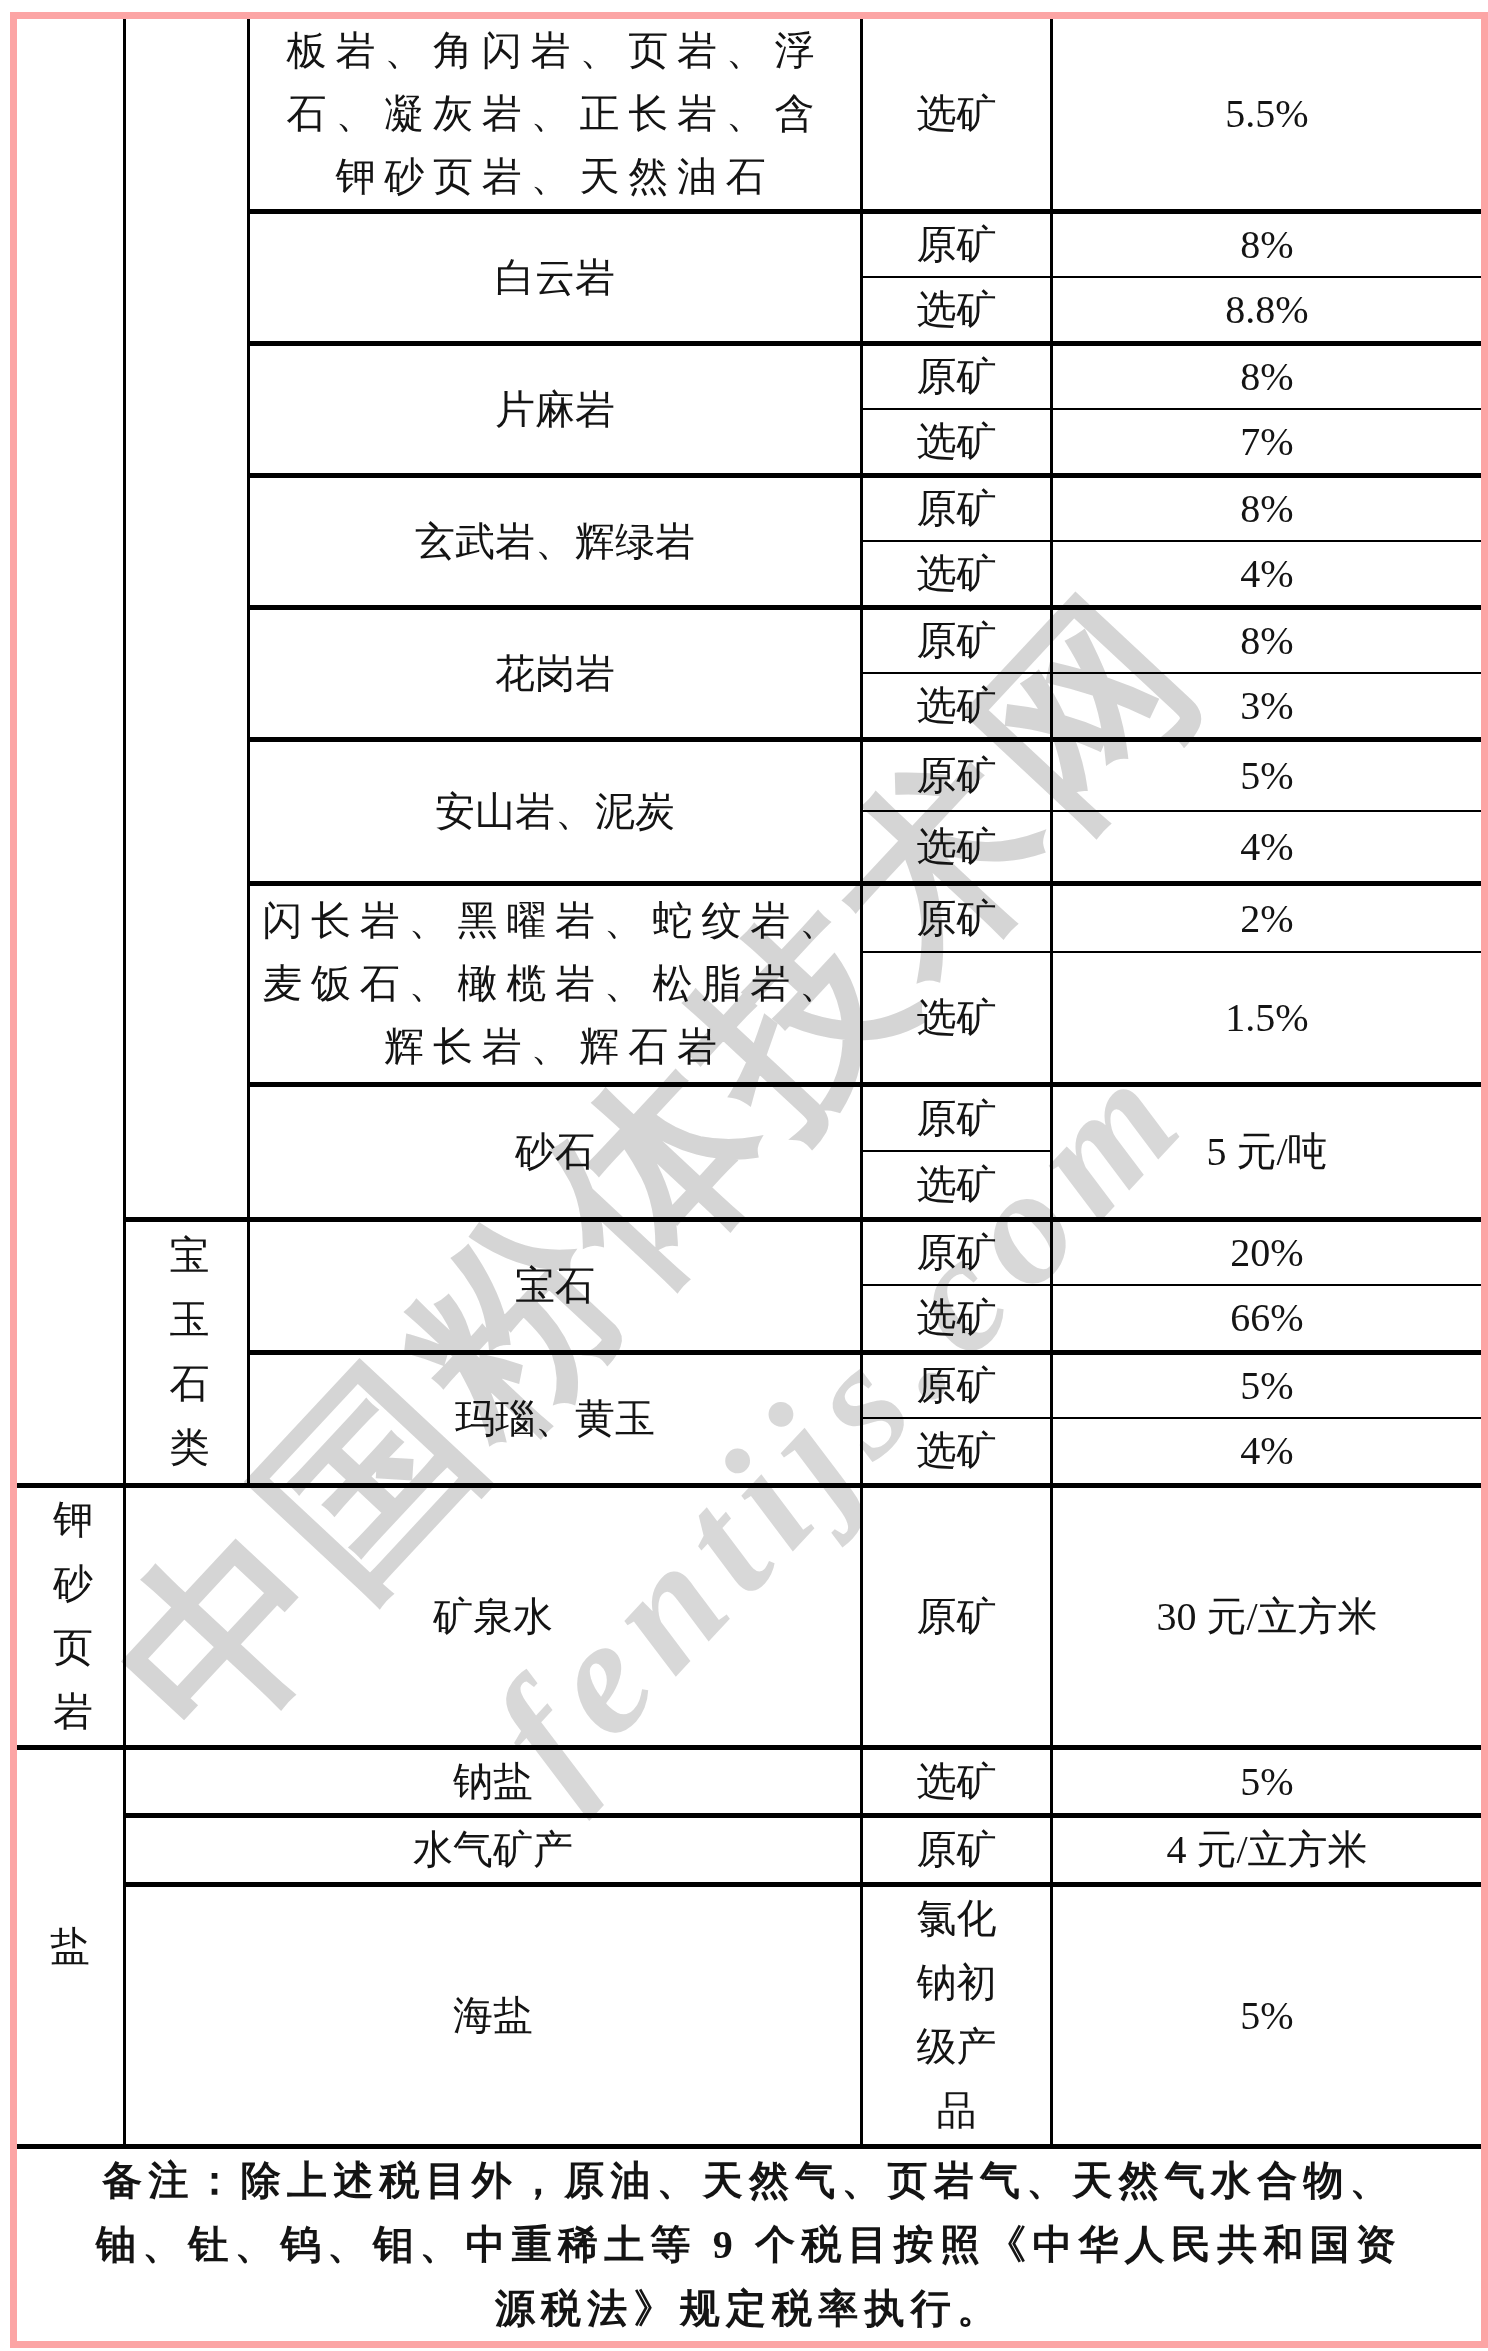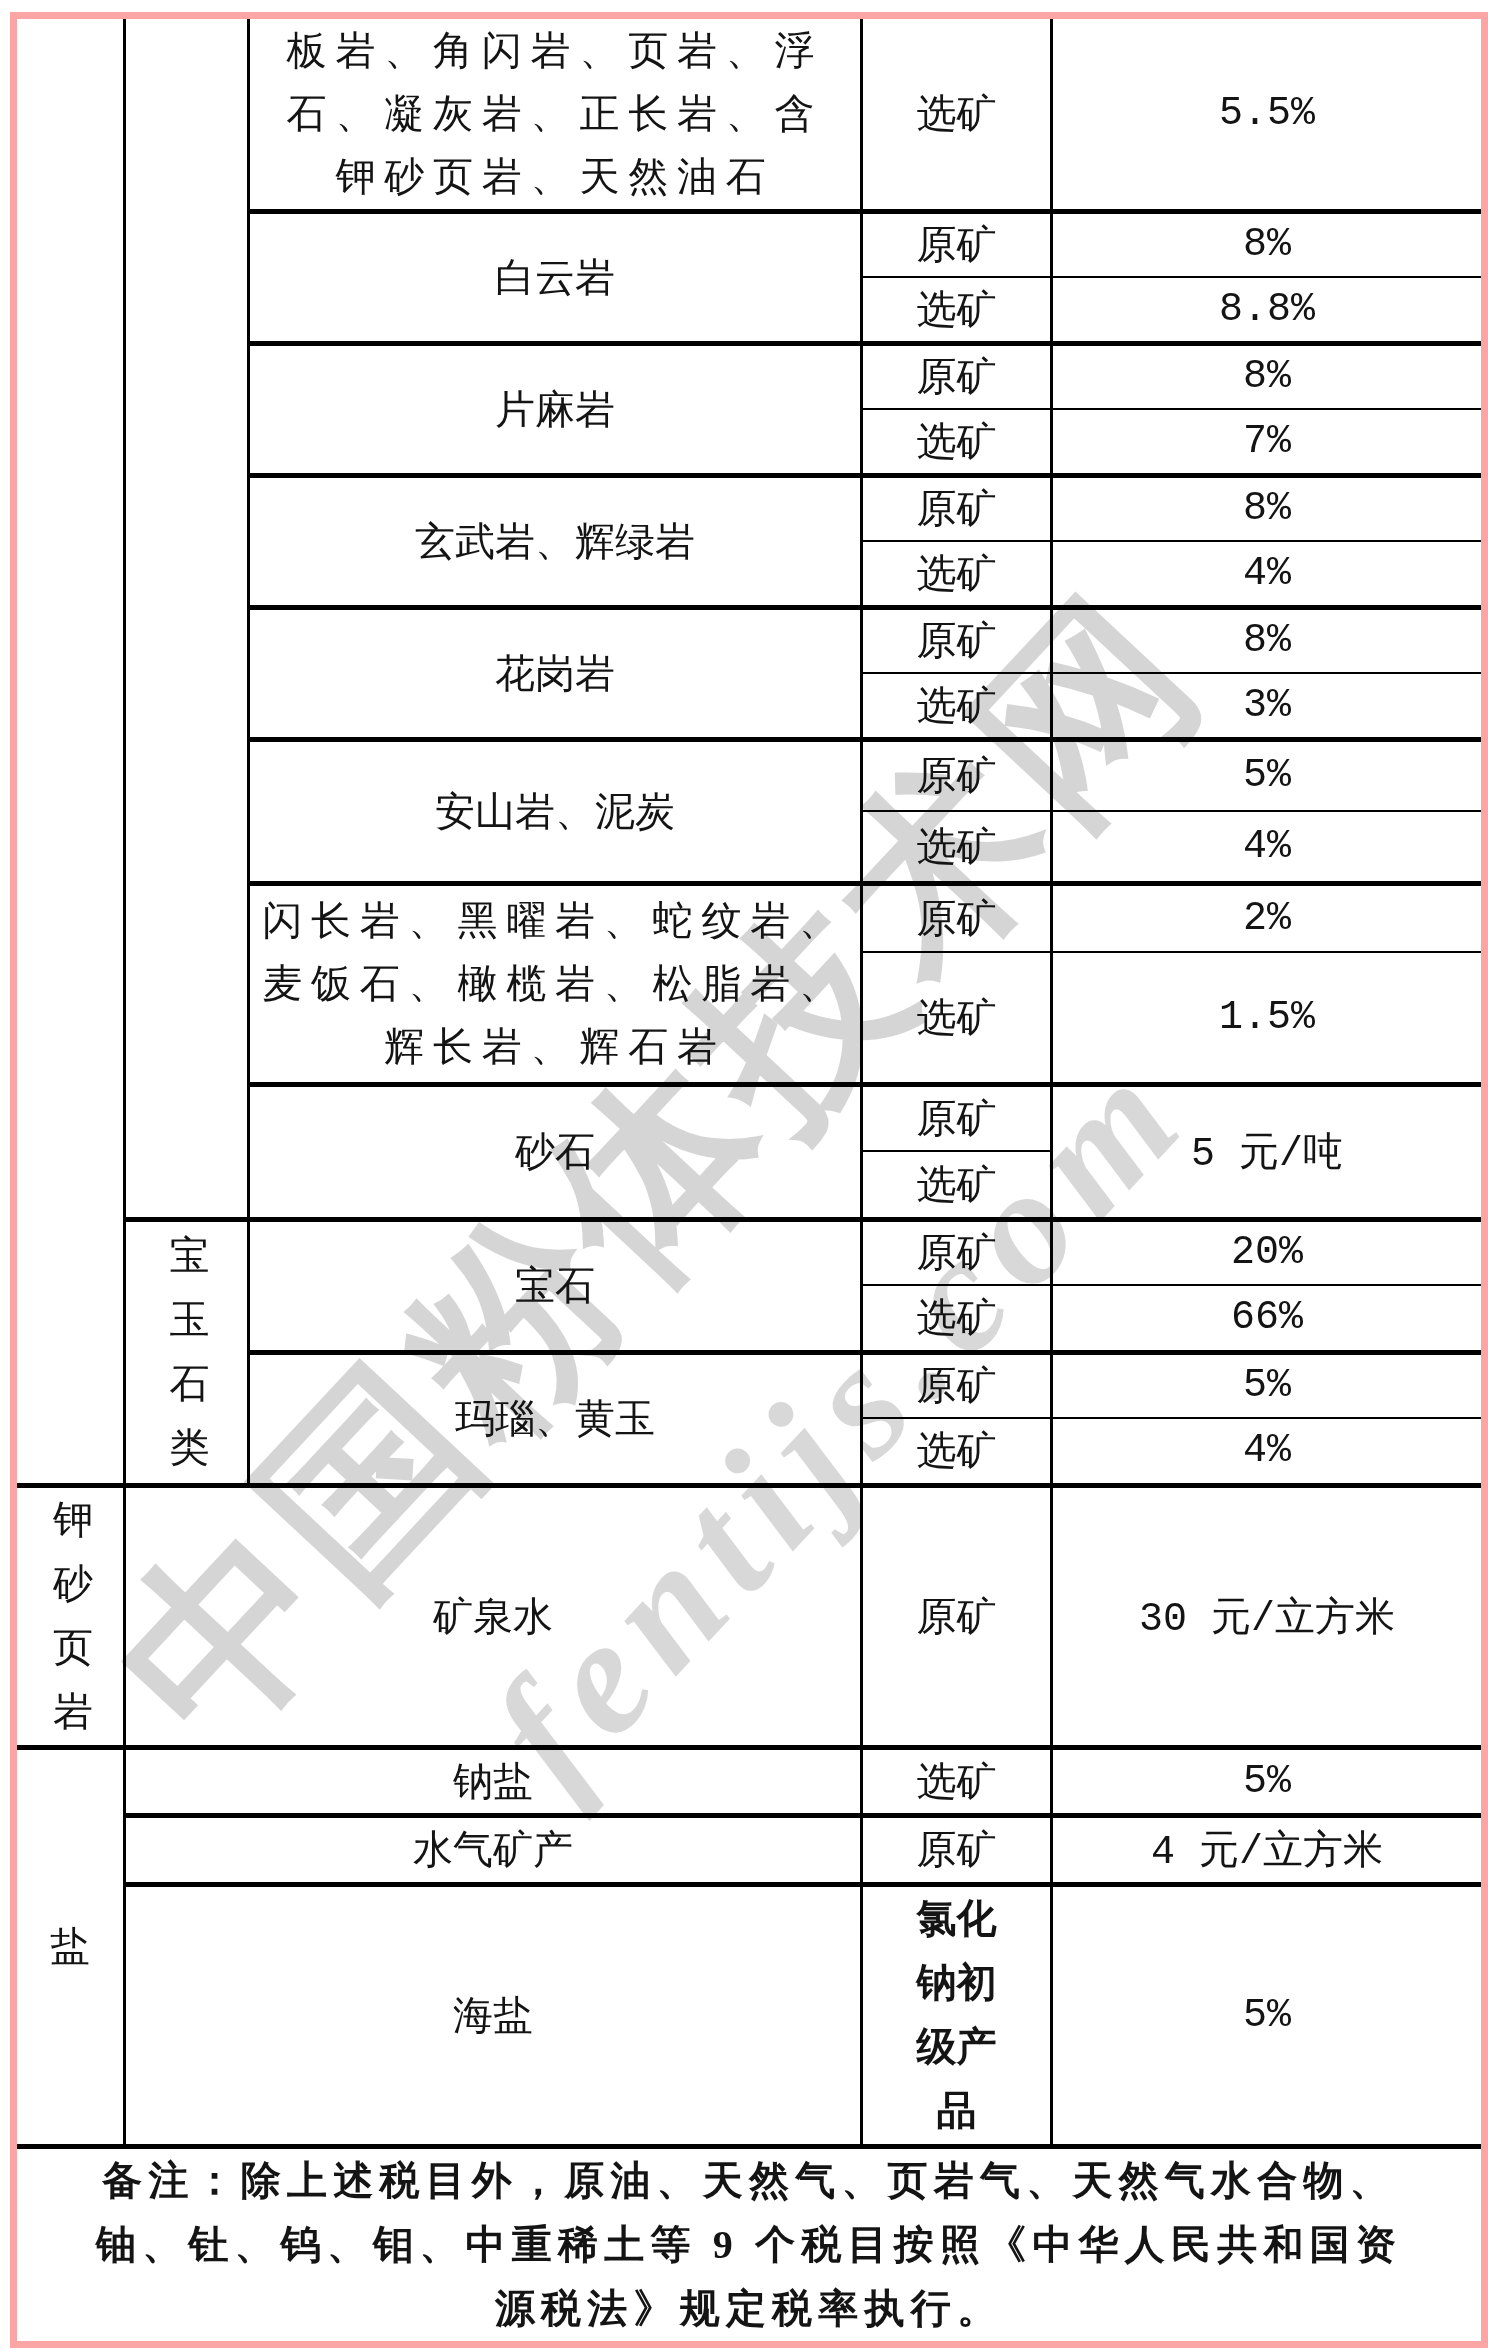--- a/index.html
+++ b/index.html
@@ -70,31 +70,30 @@
     word-break:break-all;
     line-height:1.6;
     text-align:right;
   }
   .v2text span{    
     display:inline-block;
     width:2.25em;
     word-break:break-all;
     line-height:1.6;
     text-align:center;
-    font-weight:bold;
   }
   td.note{
     white-space:pre-line;
     letter-spacing:0.155em;
     line-height:1.6;
     text-align:center;
     padding:8px 28px;
     font-weight:bold;
   }
-  td.rate{font-size:42px;font-family:Liberation Mono, monospace;}
+  td.rate{font-size:42px;}
 </style>
 </head>
 <body>
 
 <div id="page">
 
   <div class="wm" id="wm-cn">中国粉体技术网</div>
   <div class="wm" id="wm-url">fentijs.com</div>
 
   <table id="tax">

